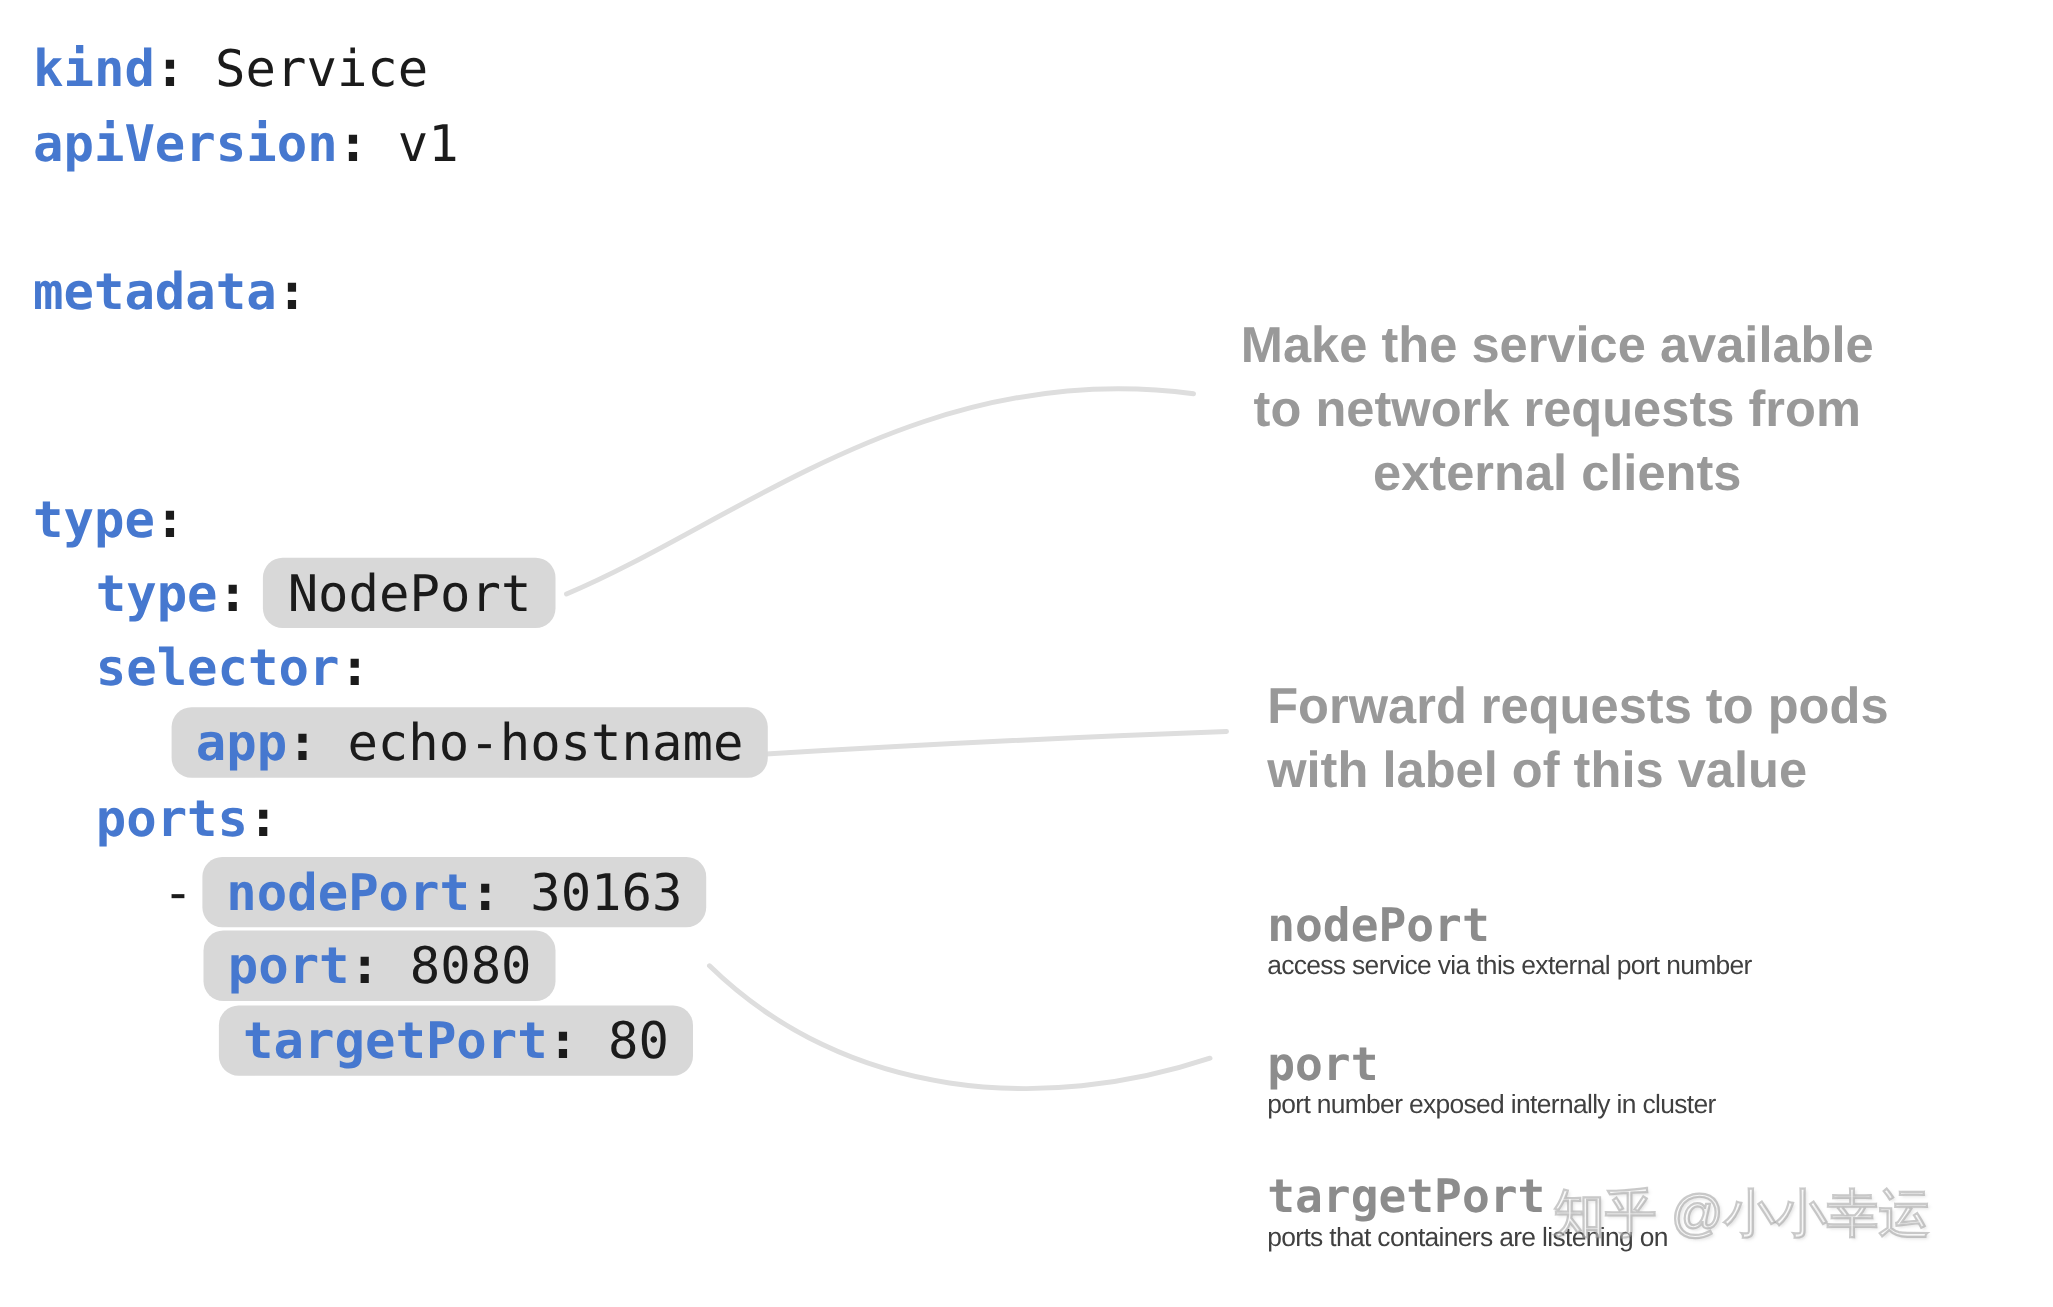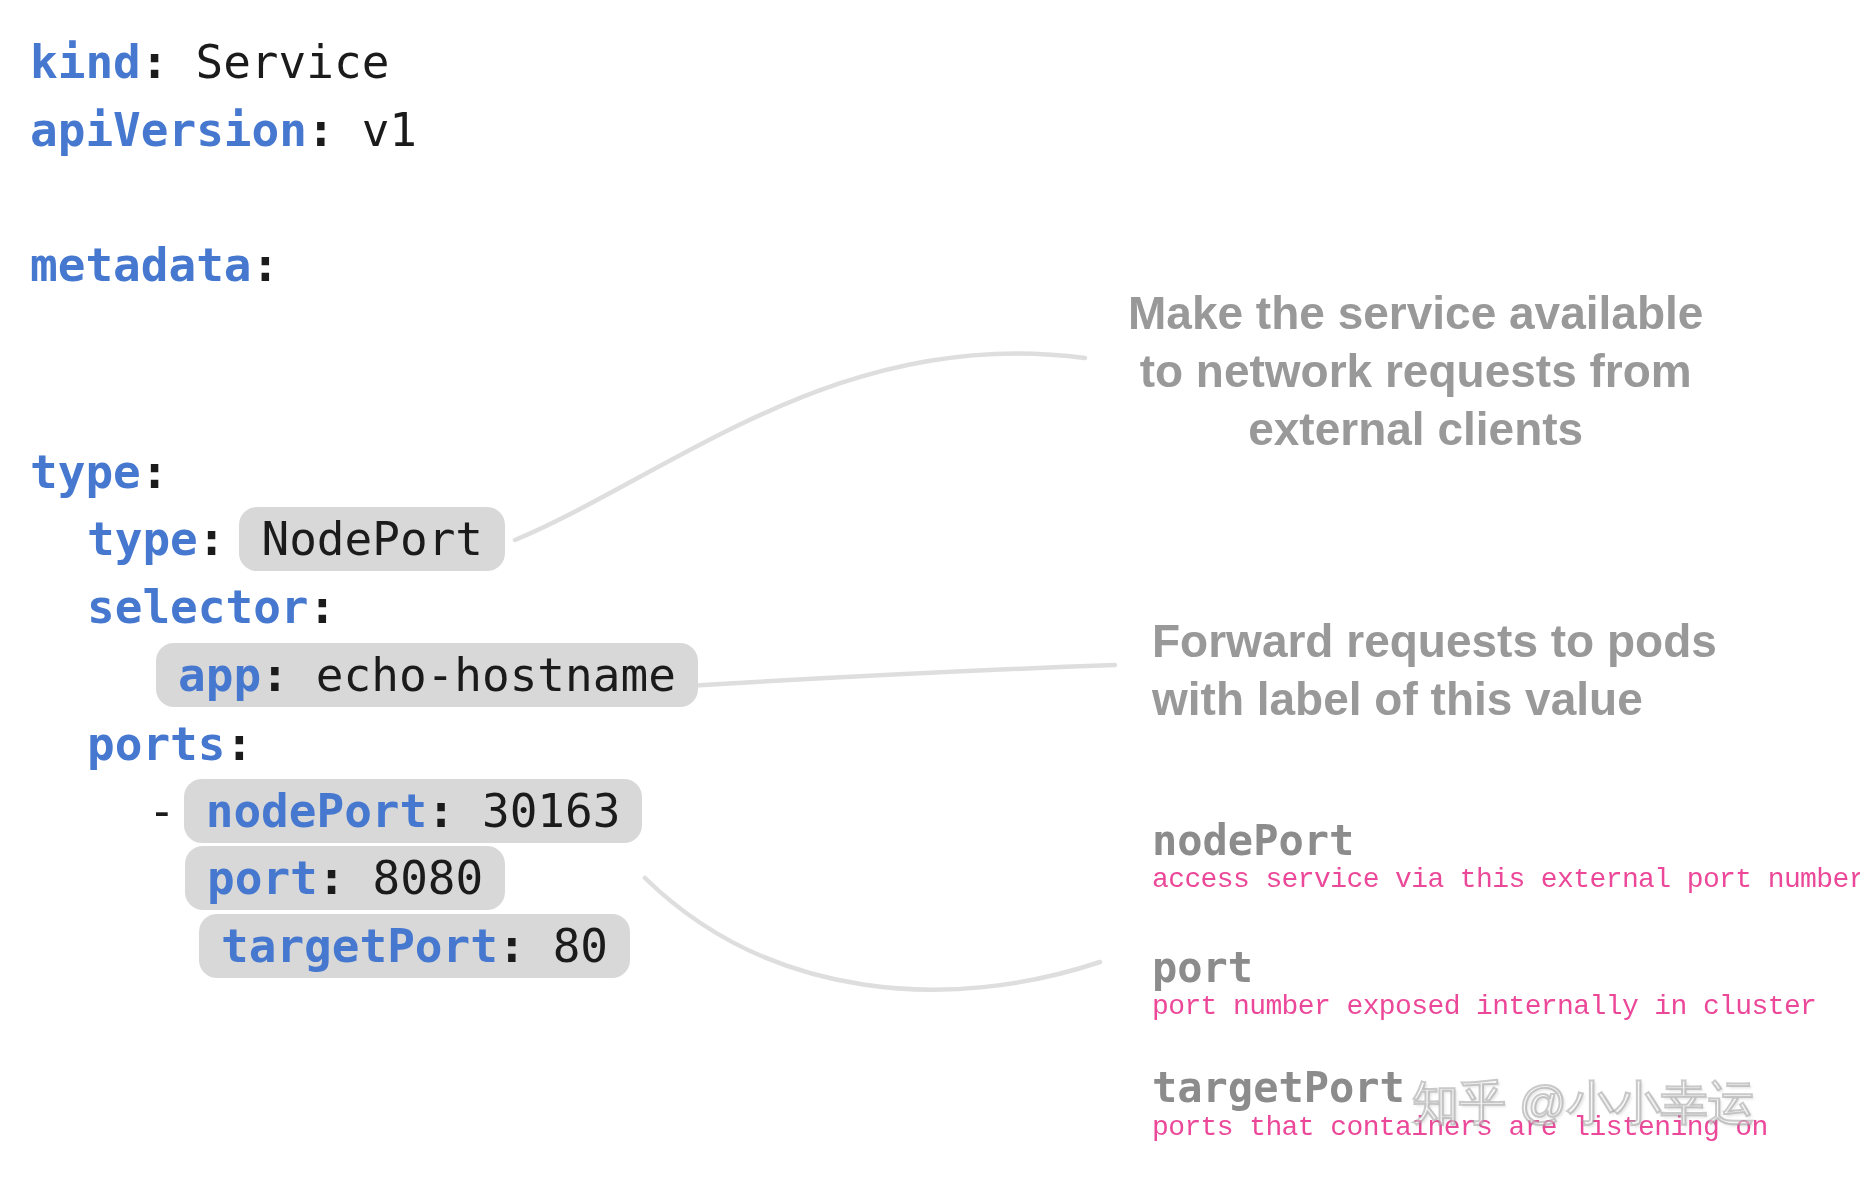--- a/index.html
+++ b/index.html
@@ -31,22 +31,22 @@
   .callout{
     position:absolute;font-family:"Liberation Sans","DejaVu Sans",sans-serif;
     font-weight:bold;font-size:46px;line-height:58px;color:#999999;
     white-space:pre-line;
   }
   .term{
     position:absolute;font-family:"DejaVu Sans Mono",monospace;font-weight:bold;
     font-size:42px;color:#8c8c8c;white-space:nowrap;
   }
   .term-desc{
-    position:absolute;font-family:Liberation Mono, monospace;
-    font-size:28px;letter-spacing:-0.6px;color:#ec4899;white-space:nowrap;
+    position:absolute;font-family:Liberation Sans, sans-serif;
+    font-size:24px;letter-spacing:-0.6px;color:#404040;white-space:nowrap;
   }
   .watermark{
     position:absolute;left:1412px;top:1072px;
     font-family:"Liberation Sans","DejaVu Sans",sans-serif;
     font-size:47px;white-space:nowrap;
     color:rgba(255,255,255,0.40);
     -webkit-text-stroke:2px rgba(158,158,158,0.55);
     text-shadow:2px 2px 3px rgba(130,130,130,0.25);
   }
 </style>

